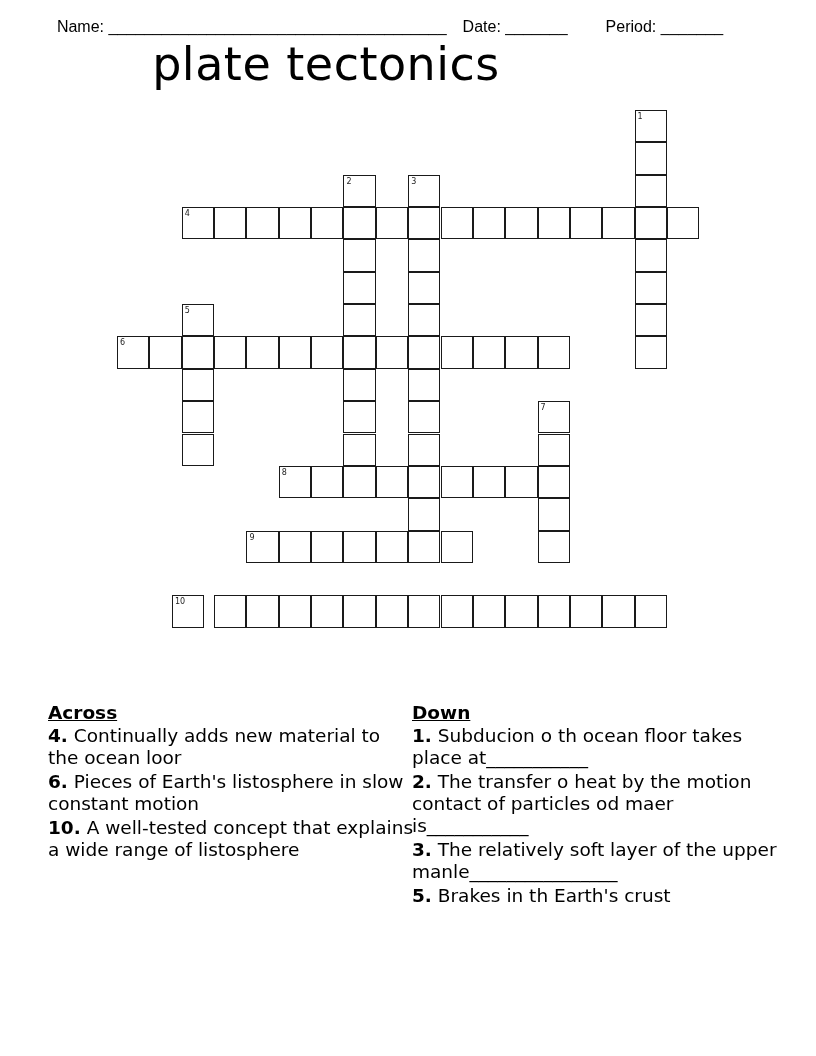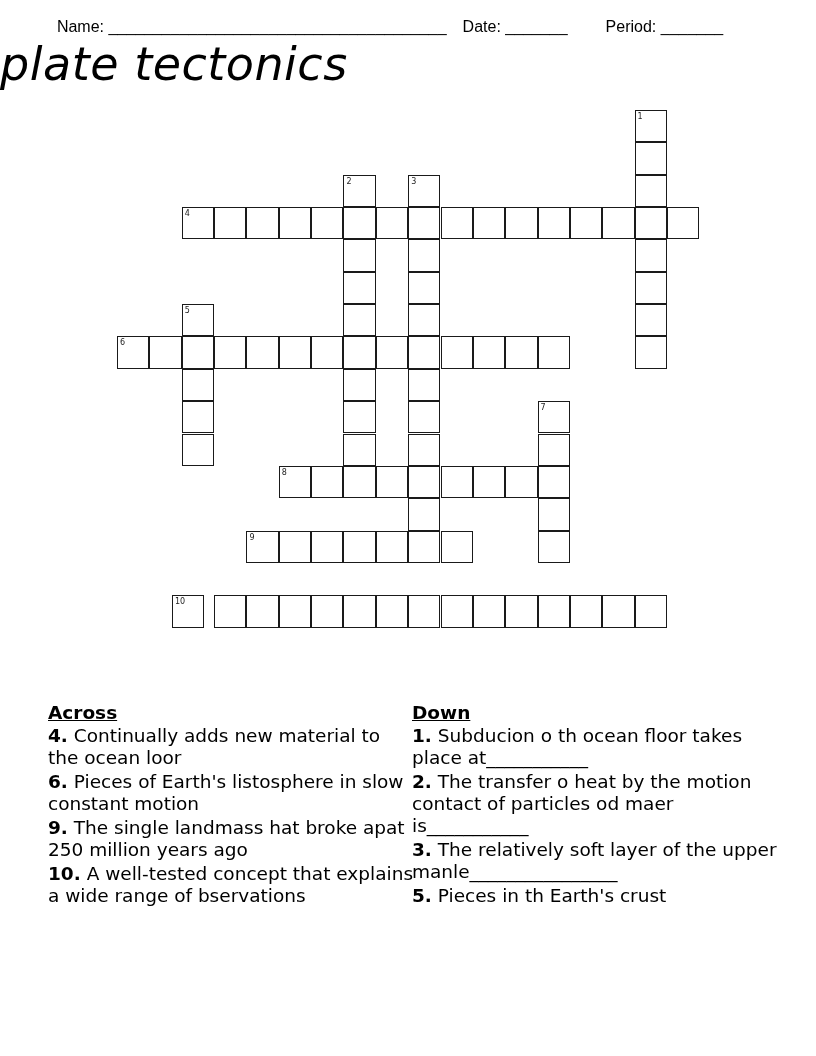--- a/index.html
+++ b/index.html
@@ -1,19 +1,19 @@
 <!DOCTYPE html>
 <html><head>
   <meta charset="utf-8">
   <style>
     html, body { margin: 0; padding: 0; background: #ffffff; }
     body { width: 816px; height: 1056px; position: relative; overflow: hidden; color: #000; }
     .header { position: absolute; top: 0; left: 48px; font-family: "Liberation Sans", sans-serif; font-size: 16px; white-space: pre; line-height: 18px; }
     .header span { display: inline-block; }
-    .title { position: absolute; top: 34px; left: 0; width: 652px; text-align: left; font-family: "DejaVu Sans", sans-serif; font-size: 46px; line-height: 60px; letter-spacing: 0.5px; font-style: italic; }
+    .title { position: absolute; top: 34px; left: 0; width: 652px; text-align: center; font-family: "DejaVu Sans", sans-serif; font-size: 46px; line-height: 60px; letter-spacing: 0.5px; }
     .grid { position: absolute; left: 0; top: 0; width: 816px; height: 680px; }
     .cell { position: absolute; width: 32.35px; height: 32.35px; box-sizing: border-box; border: 1.6px solid #1a1a1a; background: #fff; }
     .cell .num { position: absolute; top: 1px; left: 2px; font-family: "DejaVu Sans", sans-serif; font-size: 8px; line-height: 9px; color: #222; }
     .clues { position: absolute; top: 702px; font-family: "DejaVu Sans", sans-serif; font-size: 18.5px; line-height: 22px; }
     .clues.across { left: 48px; width: 362px; }
     .clues.down { left: 412px; width: 380px; }
     .clue-heading { font-weight: bold; text-decoration: underline; margin-bottom: 1px; }
     .clue { margin-bottom: 2px; }
     .clue b { font-weight: bold; }
   </style>
@@ -137,23 +137,22 @@
     <div class="cell" style="left: 537.55px; top: 595.25px;"></div>
     <div class="cell" style="left: 569.9px; top: 595.25px;"></div>
     <div class="cell" style="left: 602.25px; top: 595.25px;"></div>
     <div class="cell" style="left: 634.6px; top: 595.25px;"></div>
   </div>
 
 <div class="clues across">
   <div class="clue-heading">Across</div>
   <div class="clue"><b>4.</b><span> Continually adds new material to the ocean loor</span></div>
   <div class="clue"><b>6.</b><span> Pieces of Earth's listosphere in slow constant motion</span></div>
-  <div class="clue"><b>9.</b><span> The single landmass hat broke apat 250 million years ago</span></div>
-  <div class="clue" style="width:380px"><b>10.</b><span> A well-tested concept that explains a wide range of bservations</span></div>
+  <div class="clue" style="width:380px"><b>10.</b><span> A well-tested concept that explains a wide range of listosphere</span></div>
 </div>
 
 <div class="clues down">
   <div class="clue-heading">Down</div>
   <div class="clue"><b>1.</b><span> Subducion o th ocean floor takes place at___________</span></div>
   <div class="clue"><b>2.</b><span> The transfer o heat by the motion contact of particles od maer is___________</span></div>
   <div class="clue"><b>3.</b><span> The relatively soft layer of the upper manle________________</span></div>
-  <div class="clue"><b>5.</b><span> Pieces in th Earth's crust</span></div>
+  <div class="clue"><b>5.</b><span> Brakes in th Earth's crust</span></div>
 </div>
 
 </body></html>

